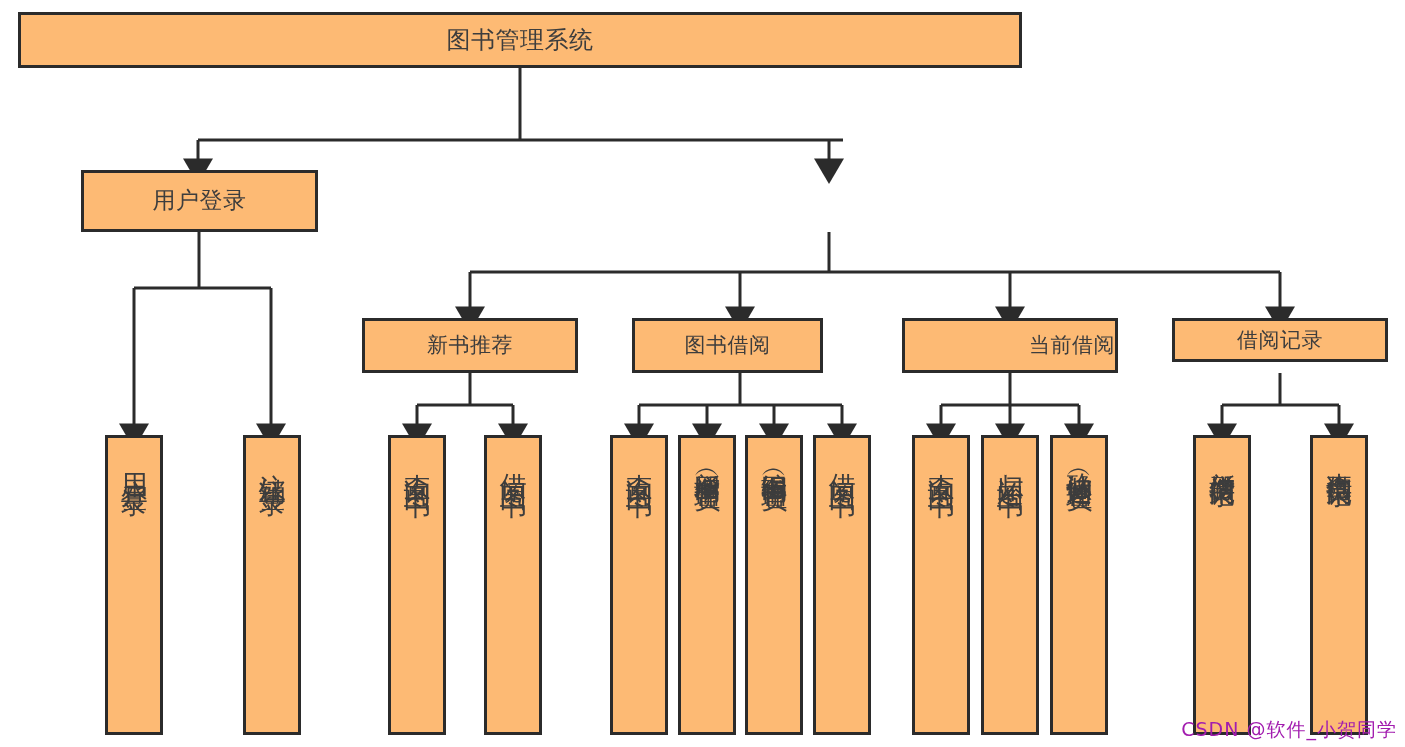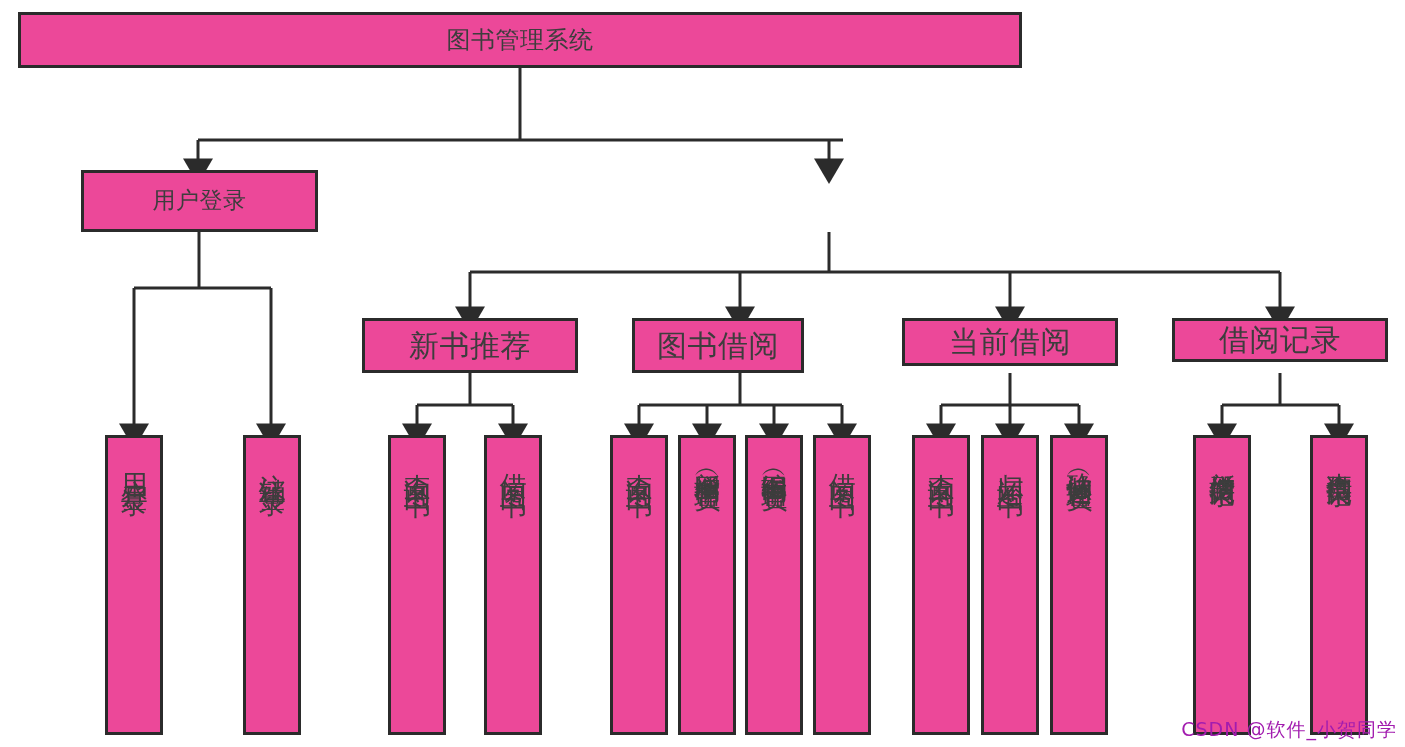--- a/index.html
+++ b/index.html
@@ -8,37 +8,37 @@
     background:#ffffff;
     font-family:"DejaVu Sans","Liberation Sans",sans-serif;
     position:relative;overflow:hidden;
   }
   #stage{position:absolute;left:0;top:0;width:1405px;height:747px;}
   #wires{position:absolute;left:0;top:0;width:1405px;height:747px;}
 
   .node{
     position:absolute;
     box-sizing:border-box;
-    background:#ec4899;
+    background:#fdba74;
     border:3px solid #2b2b2b;
     display:flex;align-items:center;justify-content:center;
     color:#3d3d3d;
     z-index:2;
   }
   .node .lbl{
     display:block;
     line-height:1.18;
     letter-spacing:0.5px;
     white-space:pre;
     text-align:center;
   }
 
   .lvl1{font-size:24px;}
   .lvl2{font-size:23px;}
-  .lvl3{font-size:30px;}
+  .lvl3{font-size:21px;}
 
   .leaf{
     border-width:3px;
     align-items:flex-start;
     justify-content:center;
     padding-top:14px;
   }
   .leaf .lbl{
     writing-mode:vertical-rl;
     text-orientation:upright;
@@ -118,24 +118,24 @@
     <span class="lbl">图书管理系统</span>
   </div>
 
   <div class="node lvl2" style="left:81px;top:170px;width:237px;height:62px;">
     <span class="lbl">用户登录</span>
   </div>
 
   <div class="node lvl3" style="left:362px;top:318px;width:216px;height:55px;">
     <span class="lbl">新书推荐</span>
   </div>
-  <div class="node lvl3" style="left:632px;top:318px;width:172px;height:55px;">
+  <div class="node lvl3" style="left:632px;top:318px;width:191px;height:55px;">
     <span class="lbl">图书借阅</span>
   </div>
-  <div class="node lvl3" style="left:902px;top:318px;width:216px;height:48px;">
+  <div class="node lvl3" style="left:902px;top:318px;width:216px;height:55px;justify-content:flex-end;">
     <span class="lbl">当前借阅</span>
   </div>
   <div class="node lvl3" style="left:1172px;top:318px;width:216px;height:44px;">
     <span class="lbl">借阅记录</span>
   </div>
 
   <div class="node leaf" style="left:105px;top:435px;width:58px;height:300px;">
     <span class="lbl">用户登录</span>
   </div>
   <div class="node leaf" style="left:243px;top:435px;width:58px;height:300px;">

